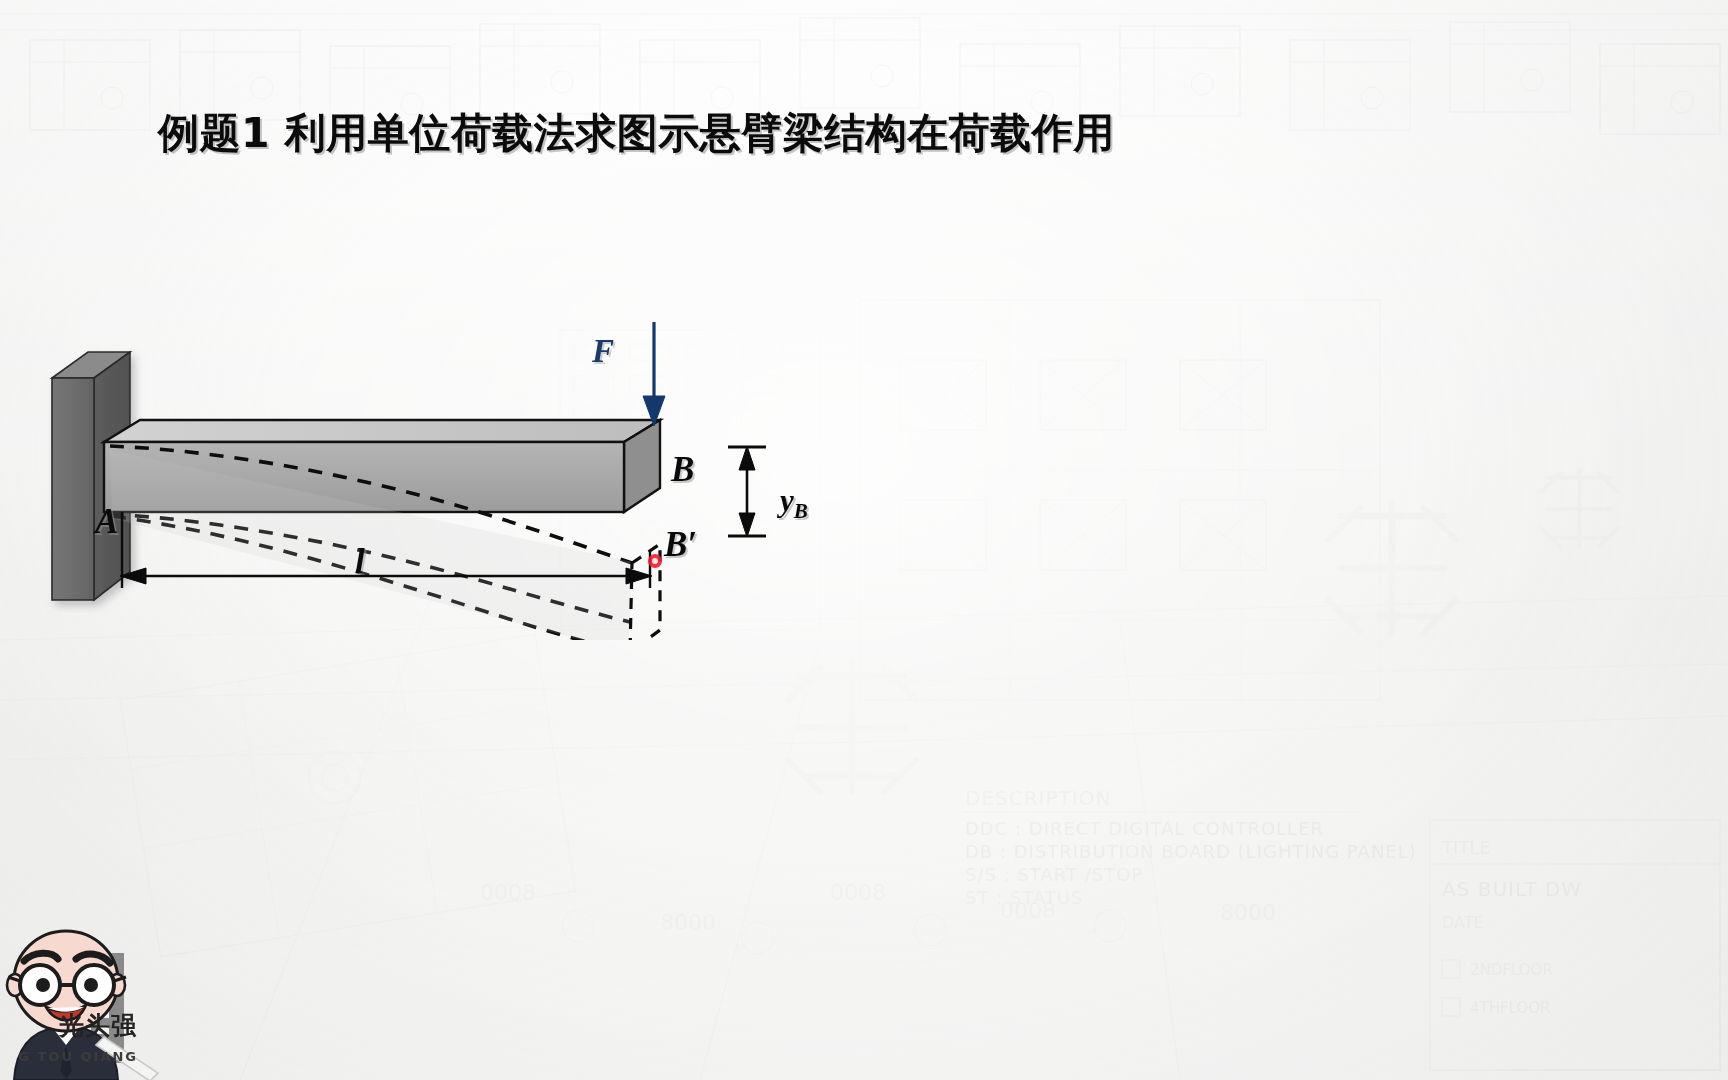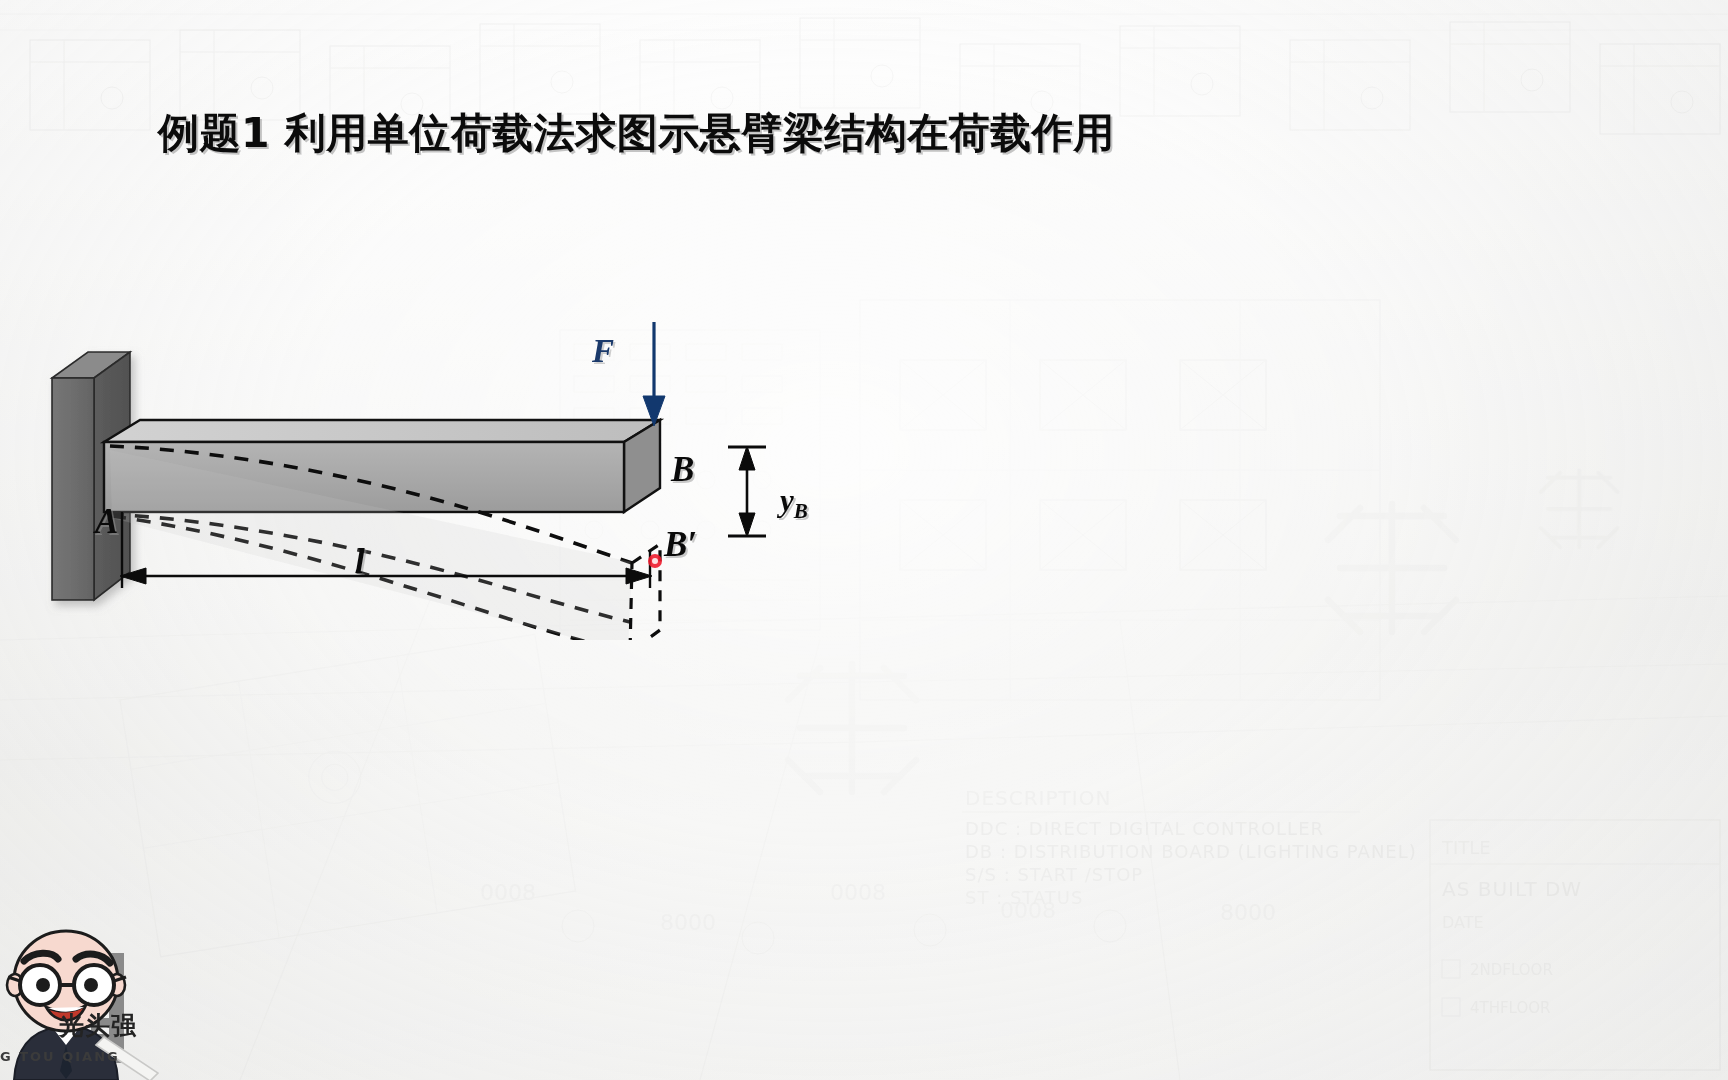--- a/index.html
+++ b/index.html
@@ -104,21 +104,21 @@
     font-size: 25px;
     color: #232323;
     letter-spacing: 1px;
     margin-left: 48px;
   }
   .wm-sub {
     position: absolute;
     left: 0;
     bottom: 16px;
     width: 138px;
-    text-align: left;
+    text-align: right;
     font-family: "DejaVu Sans", "Liberation Sans", sans-serif;
     font-weight: 700;
     font-size: 13px;
     color: #3b3b3b;
     letter-spacing: 2px;
   }
 </style>
 </head>
 <body>
 

